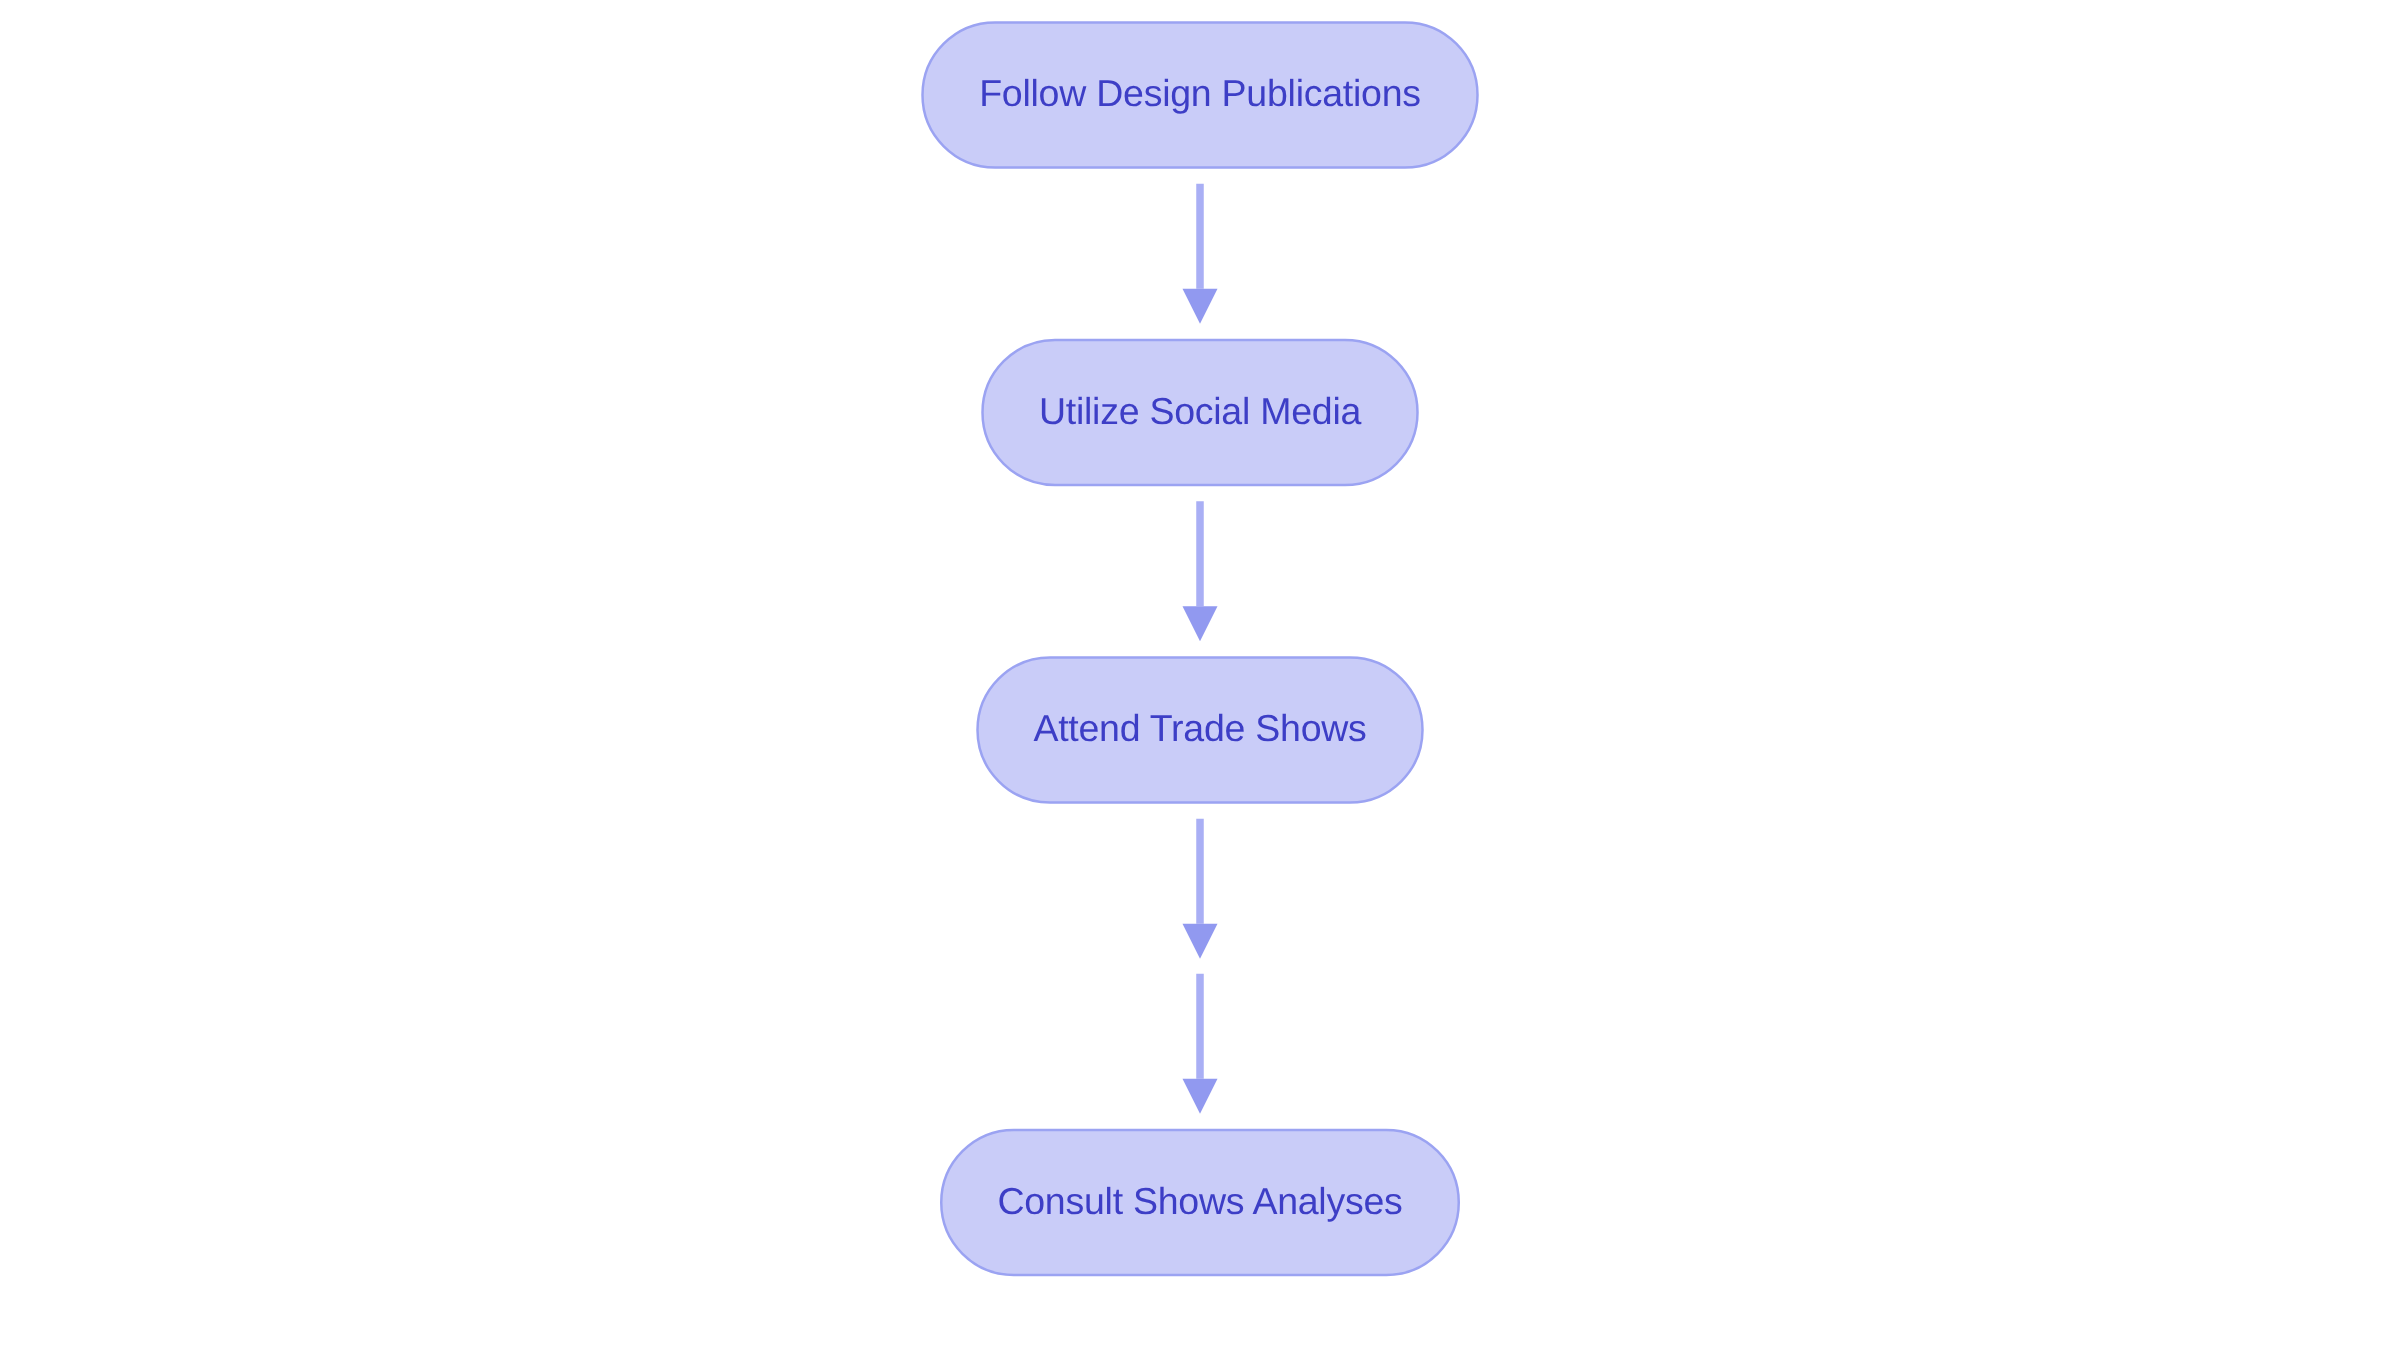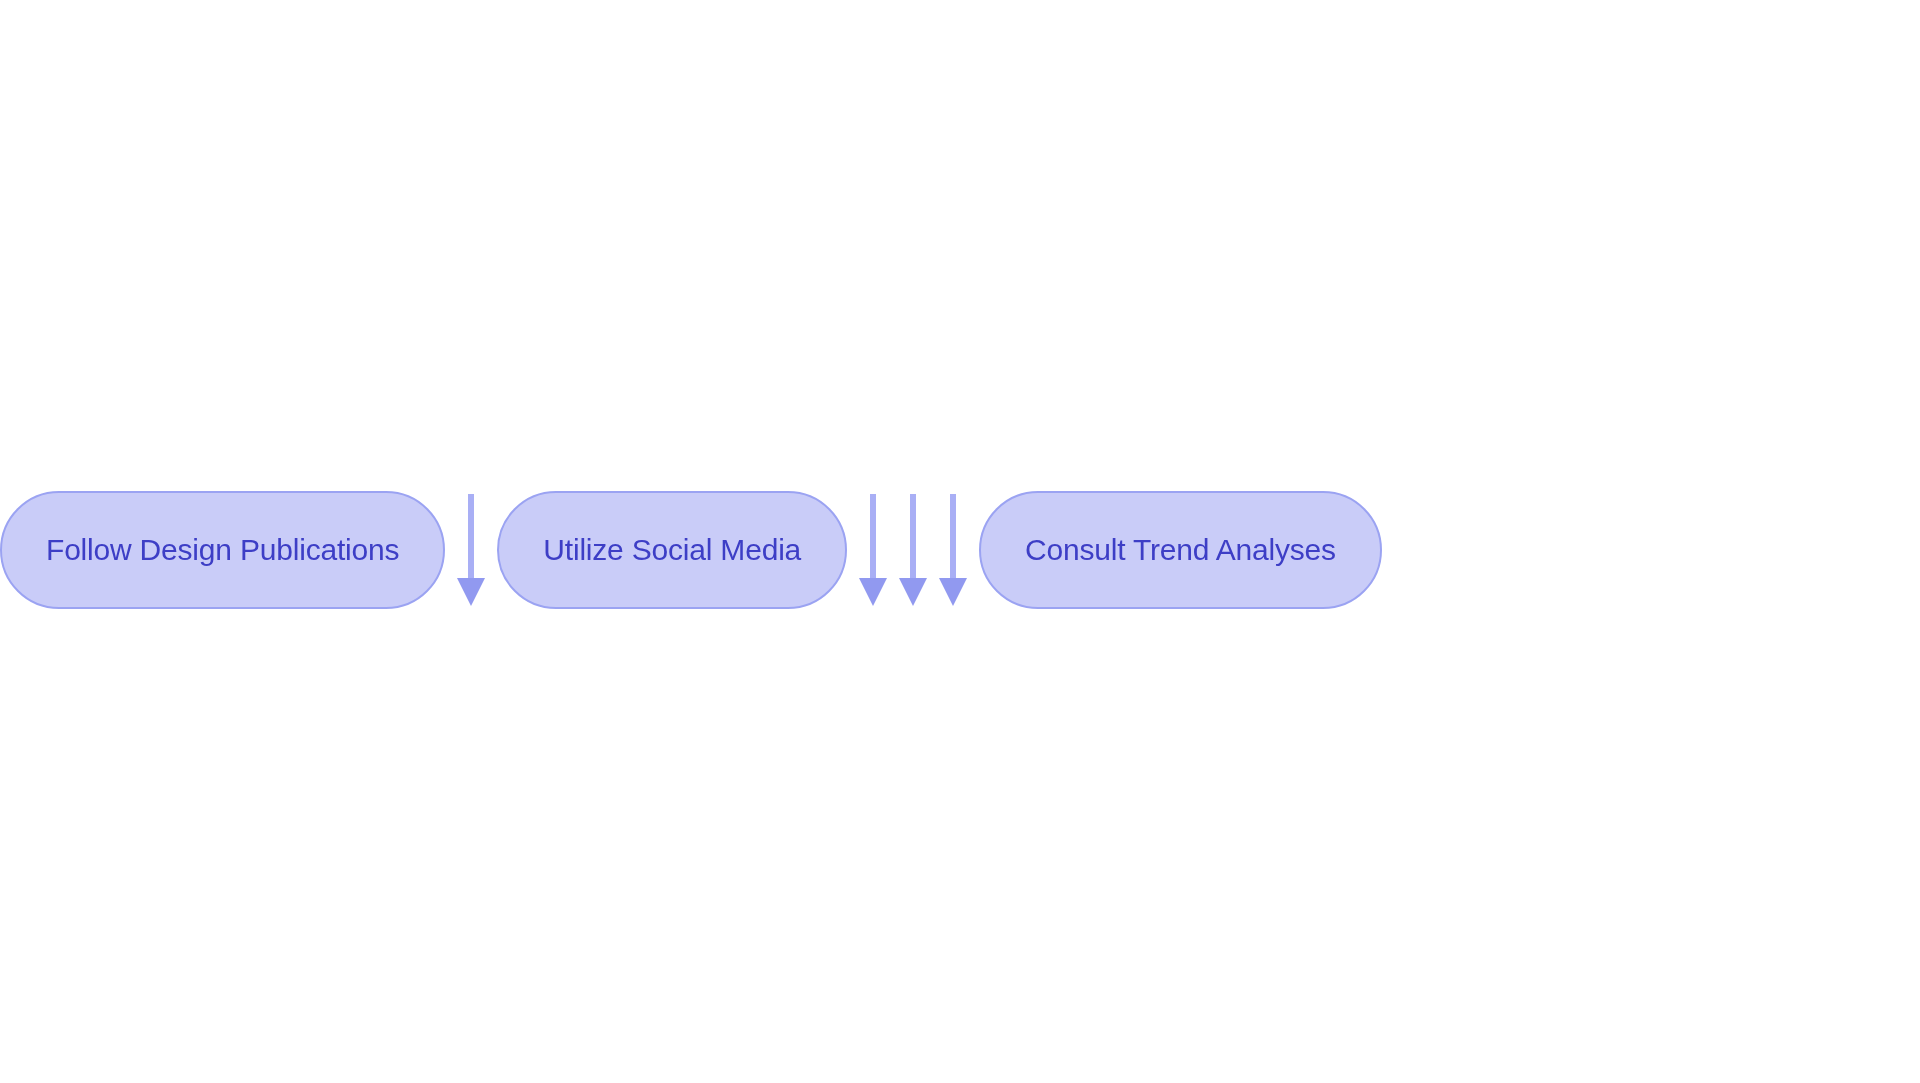--- a/index.html
+++ b/index.html
@@ -12,21 +12,21 @@
   }
   html,body{margin:0;padding:0;}
   body{
     width:1920px;height:1083px;
     background:var(--canvas-bg);
     font-family:"Liberation Sans","DejaVu Sans",sans-serif;
     overflow:hidden;
   }
   .canvas{
     width:1920px;height:1083px;
-    display:flex;flex-direction:row;
+    display:flex;flex-direction:column;
     align-items:center;
     padding-top:17px;
     box-sizing:border-box;
     gap:12px;
   }
   .node{
     height:118px;
     border-radius:60px;
     background:var(--node-fill);
     border:2px solid var(--node-border);
@@ -74,29 +74,32 @@
 
   <div class="node">
     <span>Utilize Social Media</span>
   </div>
 
   <div class="connector">
     <div class="line"></div>
     <div class="head"></div>
   </div>
 
+  <div class="node">
+    <span>Attend Trade Shows</span>
+  </div>
 
   <div class="connector">
     <div class="line"></div>
     <div class="head"></div>
   </div>
 
 
   <div class="connector">
     <div class="line"></div>
     <div class="head"></div>
   </div>
 
   <div class="node">
-    <span>Consult Trend Analyses</span>
+    <span>Consult Shows Analyses</span>
   </div>
 
 </div>
 
 </body></html>

